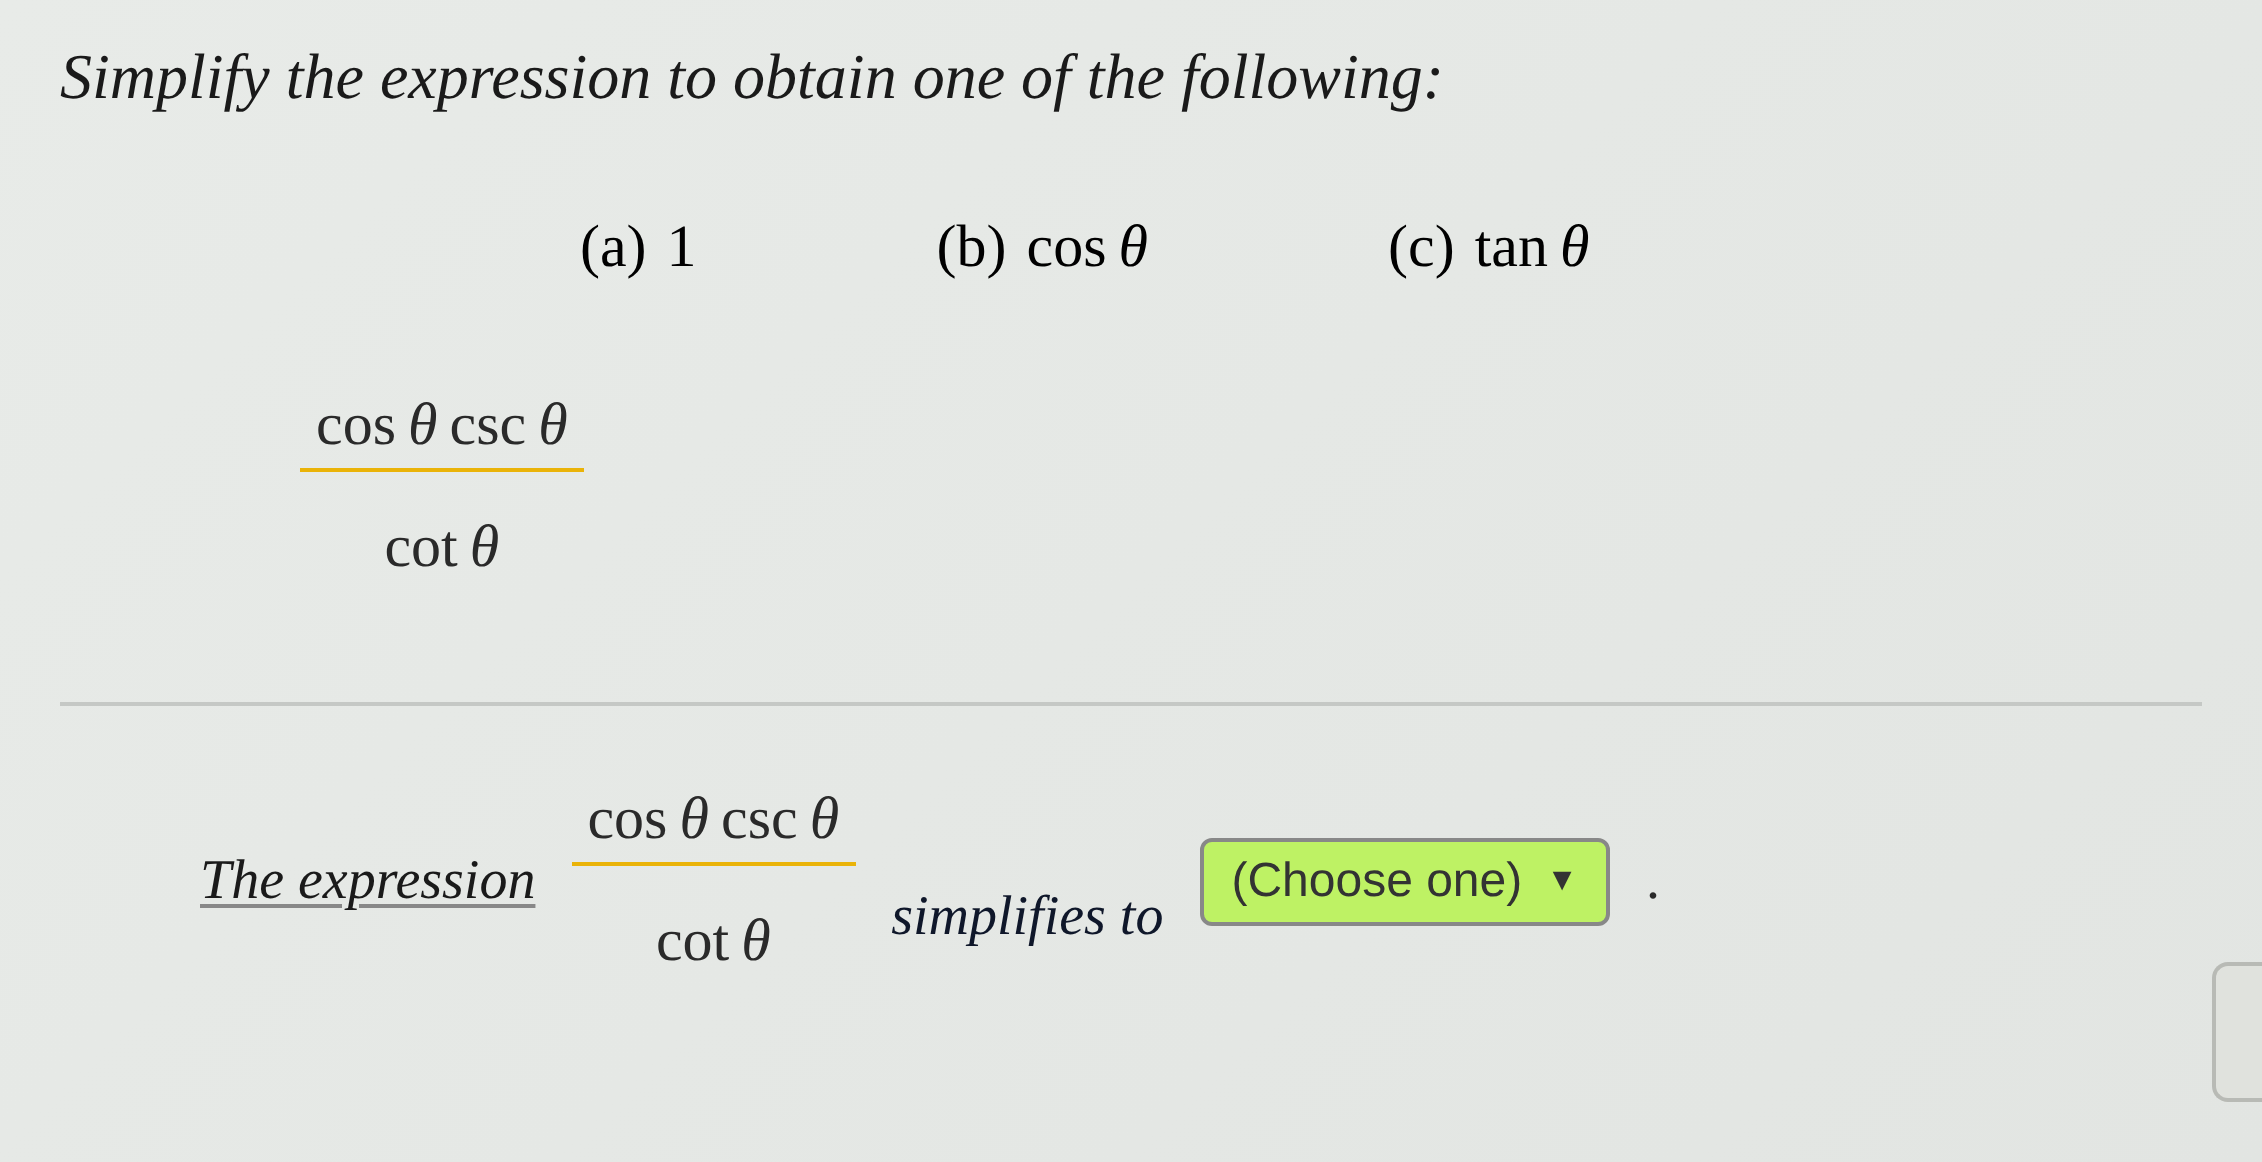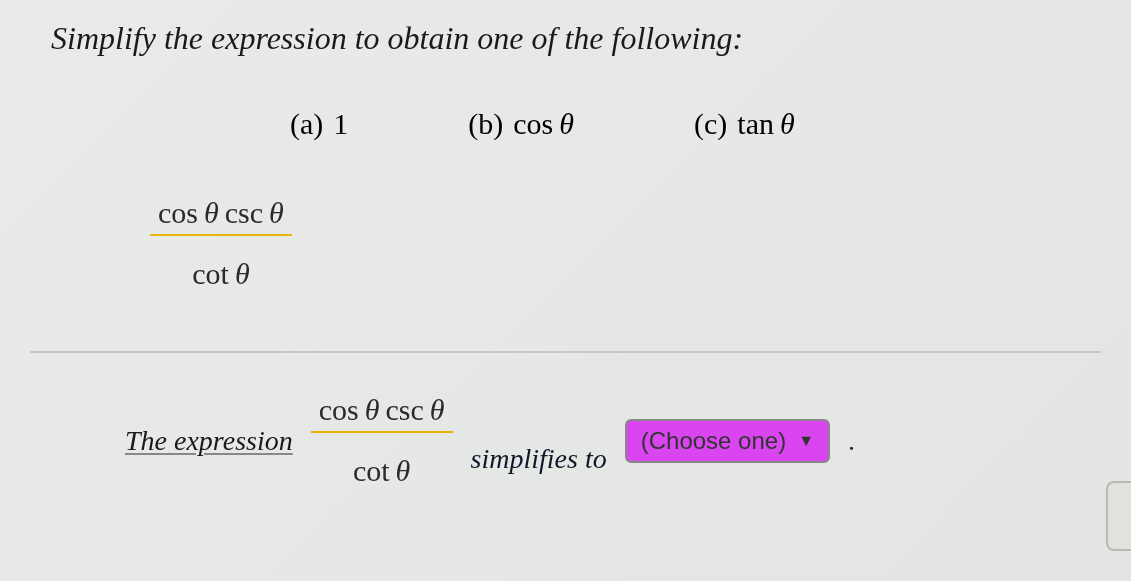--- a/index.html
+++ b/index.html
@@ -15,21 +15,20 @@
       color: #2a2a2a;
       padding: 20px 30px;
       position: relative;
     }
     .instruction {
       font-size: 32px;
       font-style: italic;
       font-family: 'Palatino Linotype', Georgia, serif;
       margin-bottom: 50px;
       color: #1a1a1a;
-      margin-left: 21px;
     }
     .options-row {
       display: flex;
       justify-content: flex-start;
       gap: 120px;
       padding-left: 260px;
       margin-bottom: 55px;
       font-size: 30px;
       font-family: 'Times New Roman', serif;
       color: #000;
@@ -78,36 +77,35 @@
       padding-top: 40px;
       margin-top: 20px;
     }
     .answer-text {
       font-family: 'Palatino Linotype', Georgia, serif;
       font-style: italic;
       color: #1a1a1a;
       text-decoration: underline;
       text-decoration-color: #888;
       text-underline-offset: 3px;
-      margin-left: 25px;
     }
     .answer-text2 {
       font-family: 'Palatino Linotype', Georgia, serif;
       font-style: italic;
       color: #0f172a;
       margin-top: 36px;
     }
     .dropdown {
       display: inline-flex;
       align-items: center;
       gap: 12px;
       border: 2px solid #888;
       border-radius: 6px;
       padding: 6px 14px;
-      background: #d946ef;
+      background: #bef264;
       font-family: Arial, sans-serif;
       font-size: 24px;
       font-style: normal;
       color: #333;
       cursor: pointer;
     }
     .dropdown-arrow {
       font-size: 16px;
       color: #333;
     }

